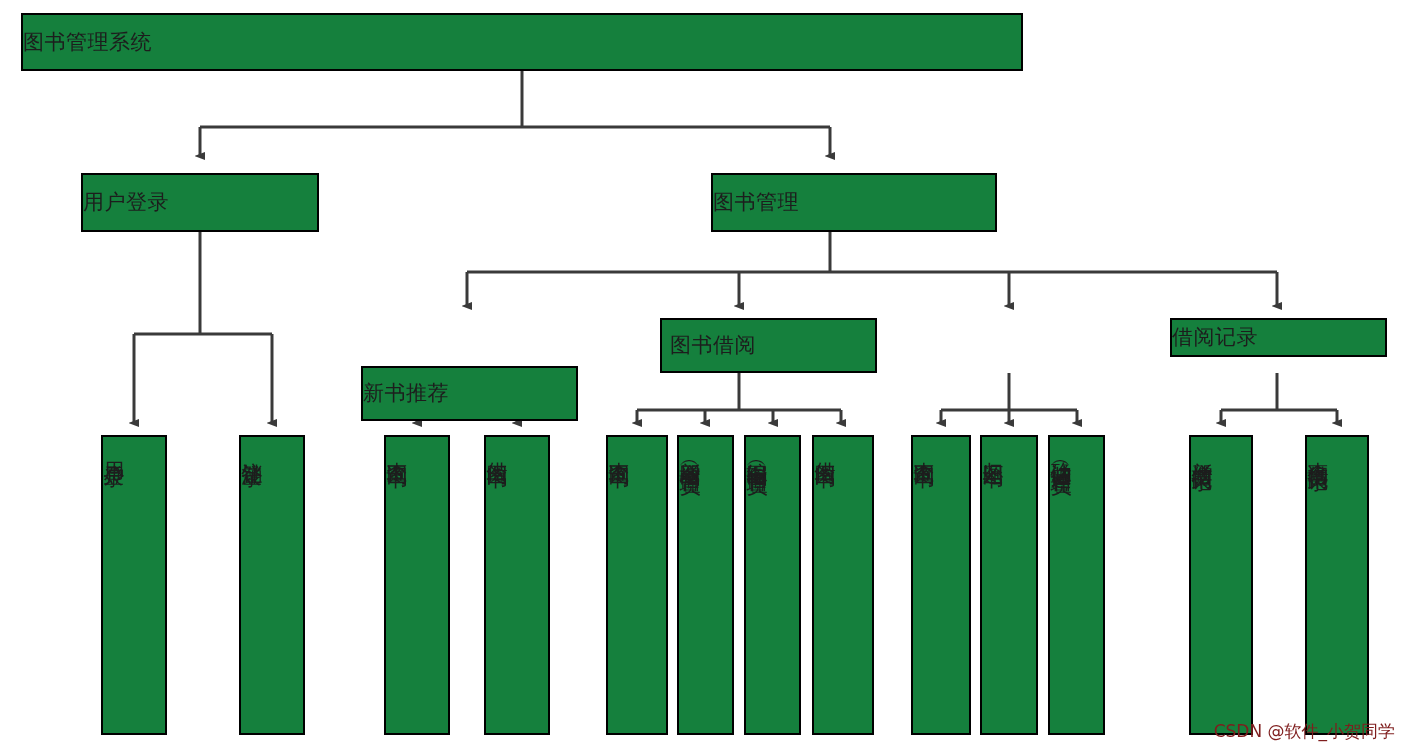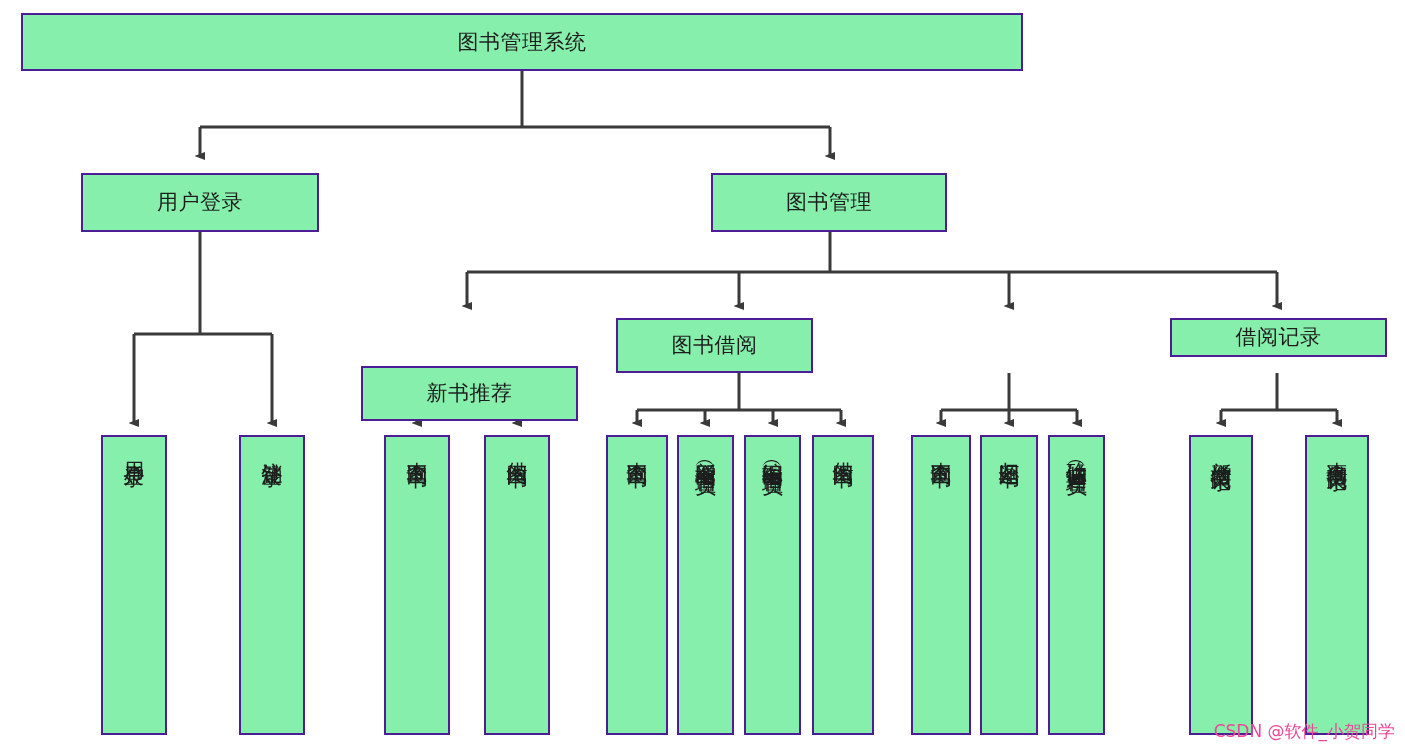--- a/index.html
+++ b/index.html
@@ -21,25 +21,25 @@
   #edge-layer {
     position: absolute;
     left: 0;
     top: 0;
     width: 1405px;
     height: 747px;
   }
   .node {
     position: absolute;
     box-sizing: border-box;
-    background: #86efac;
-    border: 2px solid #4c1d95;
+    background: #15803d;
+    border: 2px solid #000000;
     display: flex;
     align-items: center;
-    justify-content: center;
+    justify-content: flex-start;
     z-index: 3;
   }
   .node-label {
     font-size: 21px;
     color: #1d1d1d;
     letter-spacing: 0.5px;
     line-height: 1.25;
     white-space: nowrap;
   }
   
@@ -53,21 +53,21 @@
     font-size: 21px;
     letter-spacing: 2px;
     line-height: 1.05;
     white-space: nowrap;
   }
   .watermark {
     position: absolute;
     right: 10px;
     bottom: 4px;
     font-size: 17px;
-    color: #ec4899;
+    color: #7f1d1d;
     z-index: 6;
     white-space: nowrap;
     font-family: "DejaVu Sans", "Liberation Sans", sans-serif;
   }
 </style>
 </head>
 <body>
 
 <div id="diagram-root">
 
@@ -122,29 +122,29 @@
   </svg>
 
   <div class="node" style="left:21px; top:13px; width:1002px; height:58px;">
     <span class="node-label">图书管理系统</span>
   </div>
 
   <div class="node" style="left:81px; top:173px; width:238px; height:59px;">
     <span class="node-label">用户登录</span>
   </div>
 
-  <div class="node" style="left:711px; top:173px; width:236px; height:59px;">
+  <div class="node" style="left:711px; top:173px; width:286px; height:59px;">
     <span class="node-label">图书管理</span>
   </div>
 
   <div class="node" style="left:361px; top:318px; width:217px; height:55px;margin-top:48px;">
     <span class="node-label">新书推荐</span>
   </div>
 
-  <div class="node" style="left:616px; top:318px; width:197px; height:55px;">
+  <div class="node" style="left:660px; top:318px; width:217px; height:55px;padding-left:8px;">
     <span class="node-label">图书借阅</span>
   </div>
 
 
   <div class="node" style="left:1170px; top:318px; width:217px; height:39px;">
     <span class="node-label">借阅记录</span>
   </div>
 
   <div class="node vertical" style="left:101px; top:435px; width:66px; height:300px;">
     <span class="node-label">用户登录</span>

